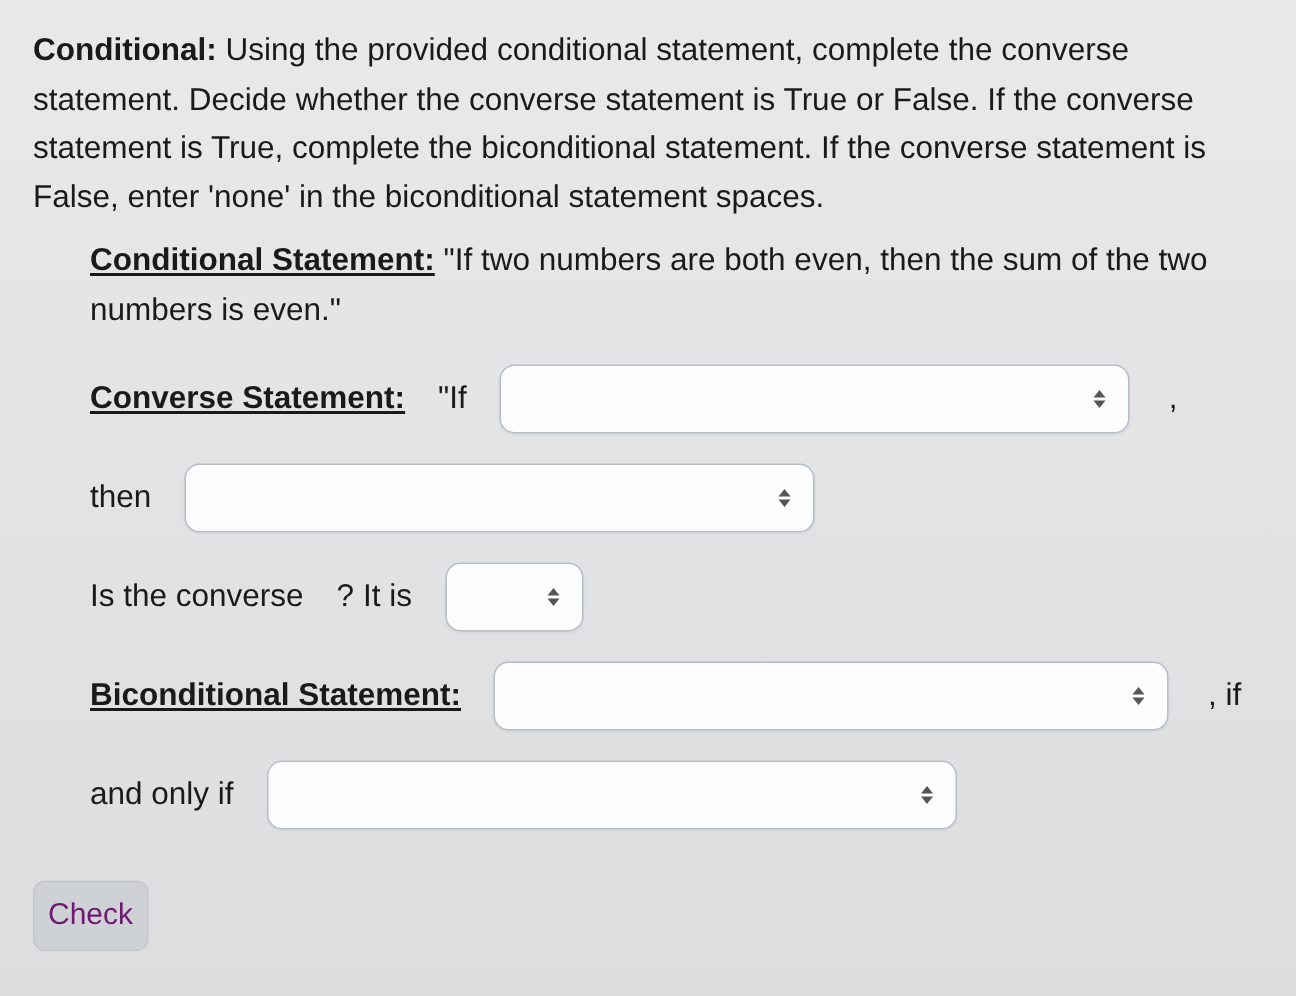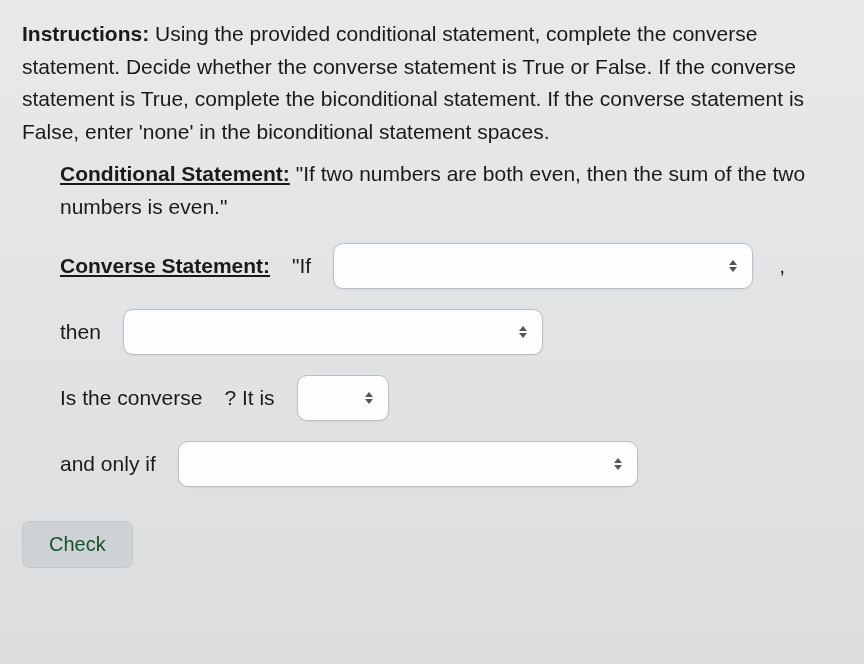--- a/index.html
+++ b/index.html
@@ -55,34 +55,34 @@
     border-right: 4px solid transparent;
   }
   .select .stepper::before { border-bottom: 5px solid #555; }
   .select .stepper::after  { border-top: 5px solid #555; }
   .txt-after { margin-left: 4px; }
   .check-btn {
     margin-top: 34px;
     background: #cfd2d5;
     border: none;
     border-radius: 8px;
-    padding: 12px 27px;
+    padding: 12px 10px;
     font-size: 20px;
-    color: #14532d;
+    color: #701a75;
     cursor: pointer;
     box-shadow: inset 0 0 0 1px rgba(0,0,0,0.05);
   }
 </style>
 </head>
 <body>
 
 
 
 <div class="instructions">
-  <b>Instructions:</b><span> Using the provided conditional statement, complete the converse statement. Decide whether the converse statement is True or False. If the converse statement is True, complete the biconditional statement. If the converse statement is False, enter 'none' in the biconditional statement spaces.</span>
+  <b>Conditional:</b><span> Using the provided conditional statement, complete the converse statement. Decide whether the converse statement is True or False. If the converse statement is True, complete the biconditional statement. If the converse statement is False, enter 'none' in the biconditional statement spaces.</span>
 </div>
 
 <div class="indent">
 
   <div class="cond">
     <span class="bold">Conditional Statement:</span><span> "If two numbers are both even, then the sum of the two numbers is even."</span>
   </div>
 
   <div class="row">
     <span class="bold">Converse Statement:</span>
@@ -104,20 +104,28 @@
 
   <div class="row">
     <span>Is the converse </span>
     <span>? It is</span>
     <div class="select" style="width:92px;">
       <span></span>
       <span class="stepper"></span>
     </div>
   </div>
 
+  <div class="row">
+    <span class="bold">Biconditional Statement:</span>
+    <div class="select" style="width:450px;">
+      <span></span>
+      <span class="stepper"></span>
+    </div>
+    <span class="txt-after">, if</span>
+  </div>
 
   <div class="row">
     <span>and only if</span>
     <div class="select" style="width:460px;">
       <span></span>
       <span class="stepper"></span>
     </div>
   </div>
 
 </div>

